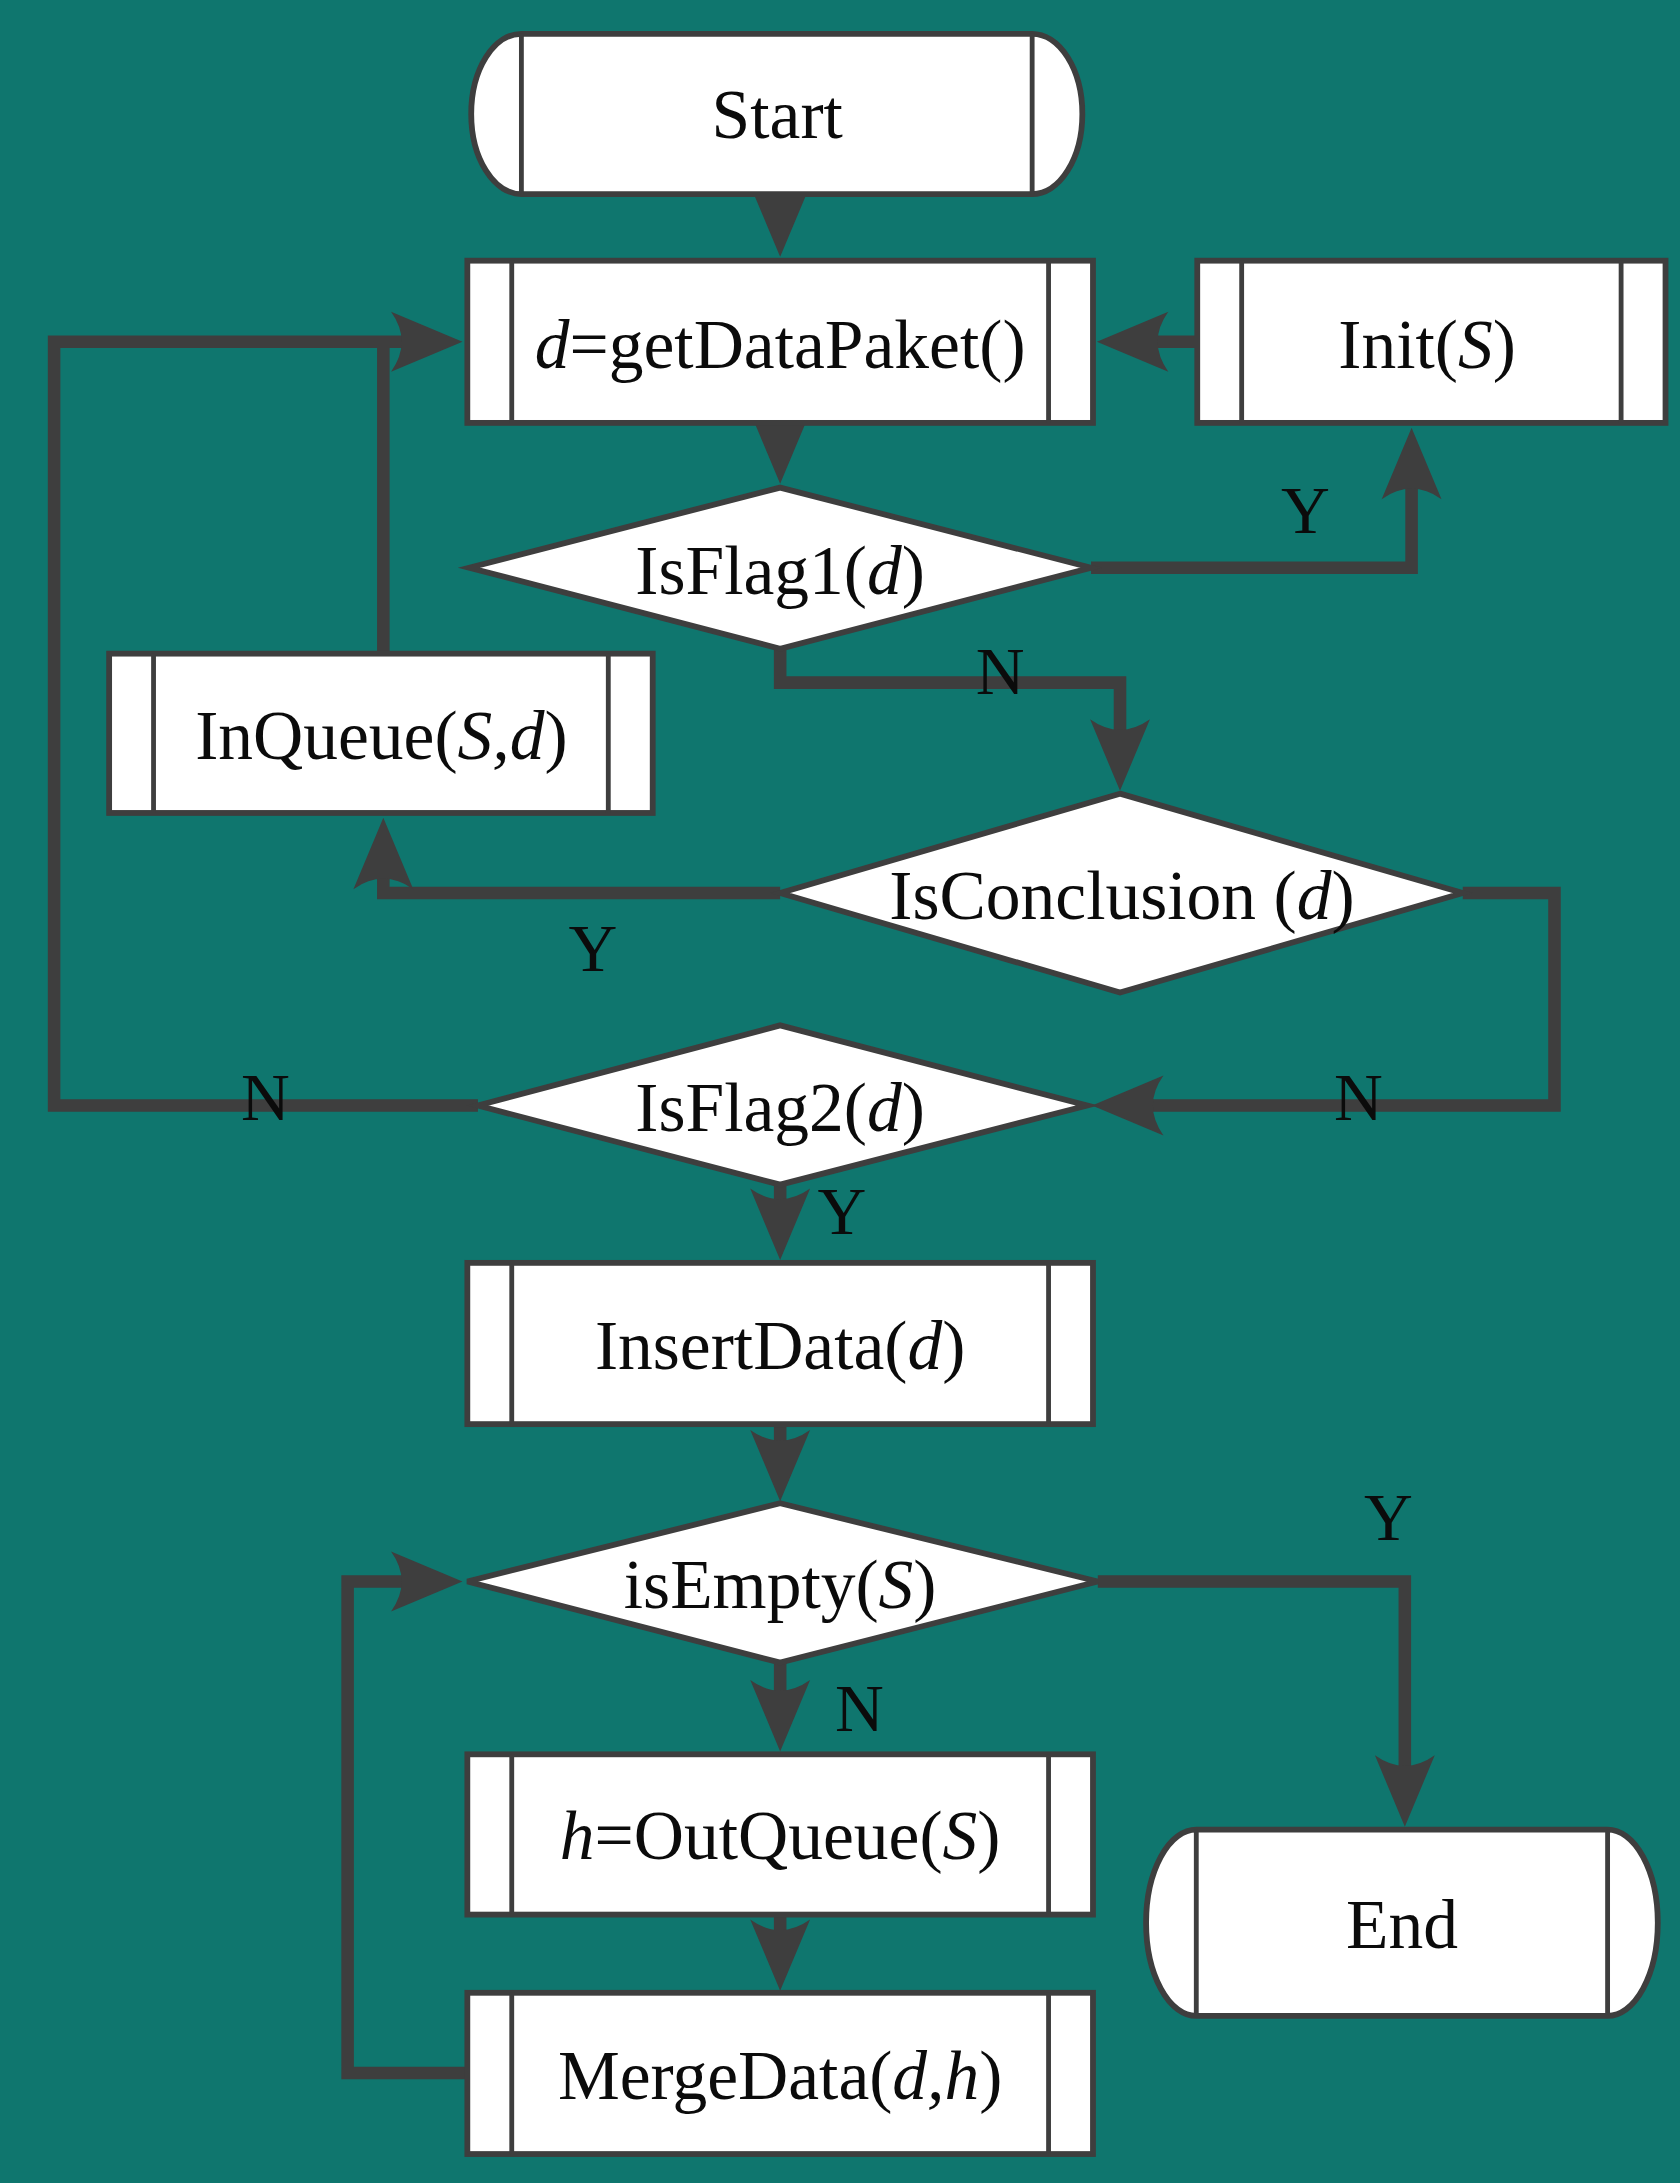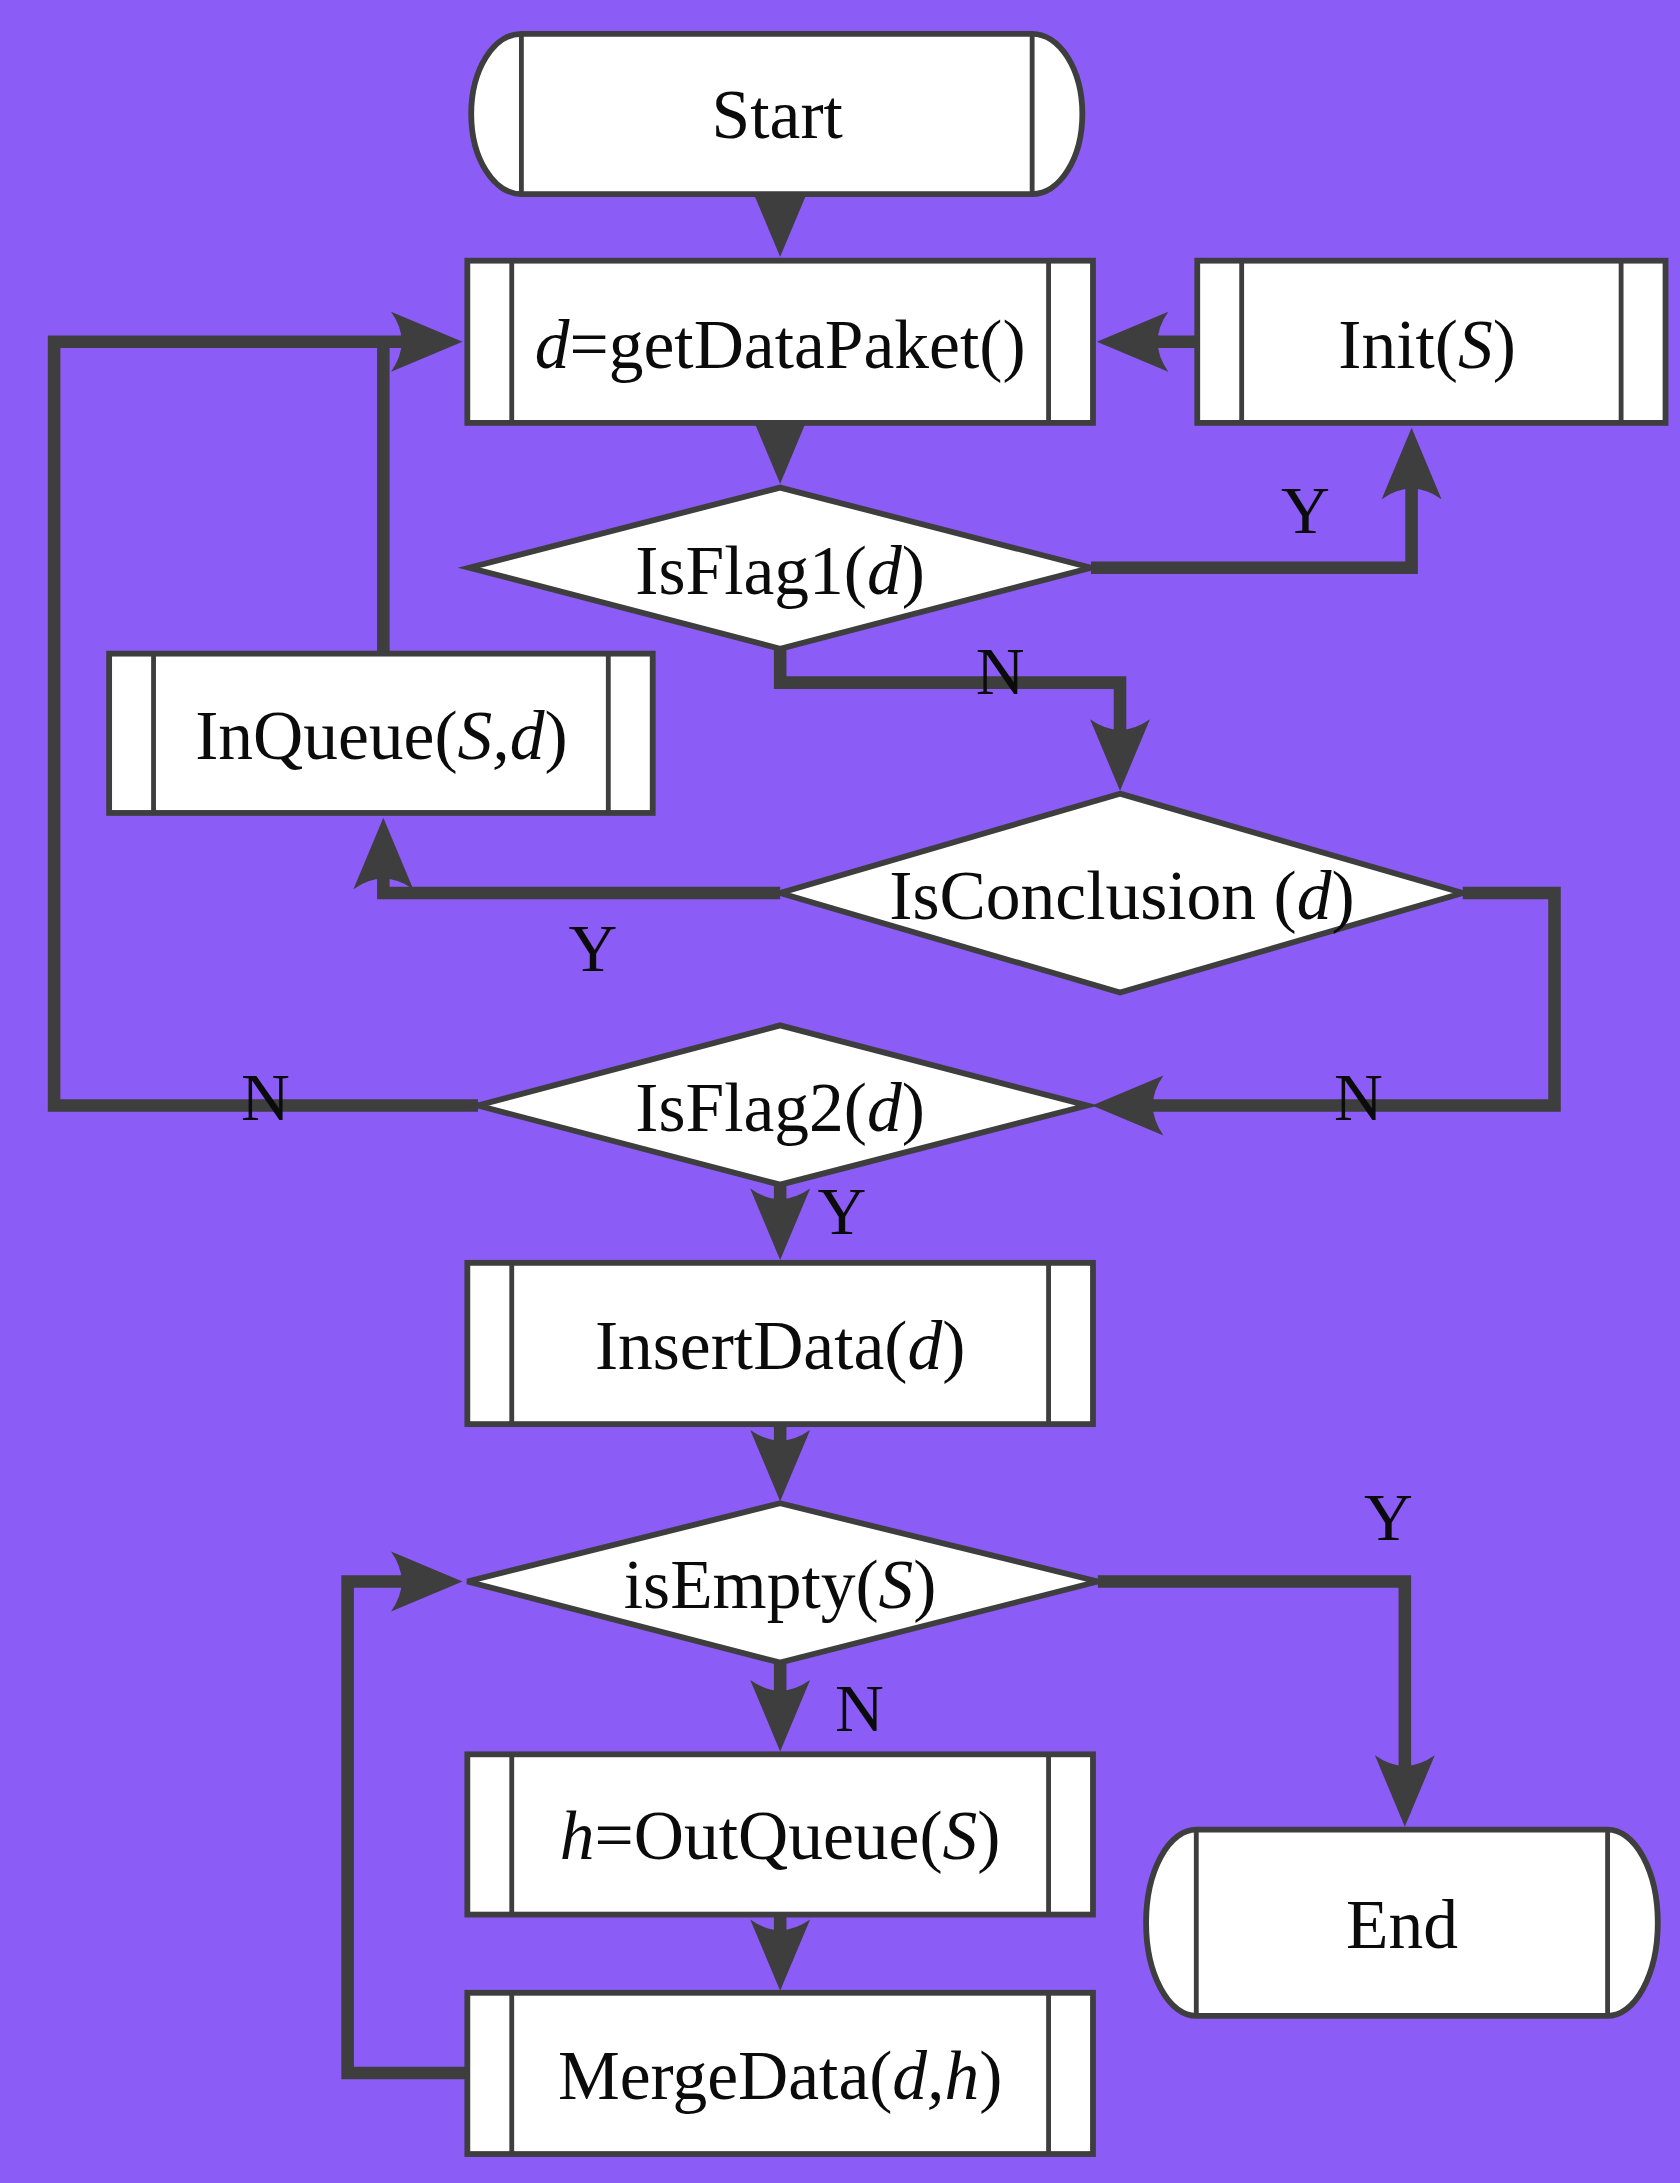--- a/index.html
+++ b/index.html
@@ -1,16 +1,16 @@
 <!DOCTYPE html>
 <html><head>
 <meta charset="utf-8">
 <style>
   html,body{margin:0;padding:0;background:#ffffff;}
-  .page{width:1681px;height:2183px;background:#8b5cf6;position:relative;}
+  .page{width:1681px;height:2183px;background:#0f766e;position:relative;}
   svg{display:block;}
   .shape{fill:#ffffff;stroke:#3e3e3e;stroke-width:6;}
   .seam{fill:none;stroke:#3e3e3e;stroke-width:5;}
   .flow{fill:none;stroke:#3e3e3e;stroke-width:13;stroke-linejoin:miter;stroke-linecap:butt;}
   .head{fill:#3e3e3e;stroke:none;}
   text.node{font-family:"Liberation Serif","DejaVu Serif",serif;font-size:72px;fill:#0b0b0b;
             text-anchor:middle;dominant-baseline:central;}
   text.edge{font-family:"Liberation Serif","DejaVu Serif",serif;font-size:70px;fill:#0b0b0b;
             text-anchor:middle;dominant-baseline:central;}
 </style>

